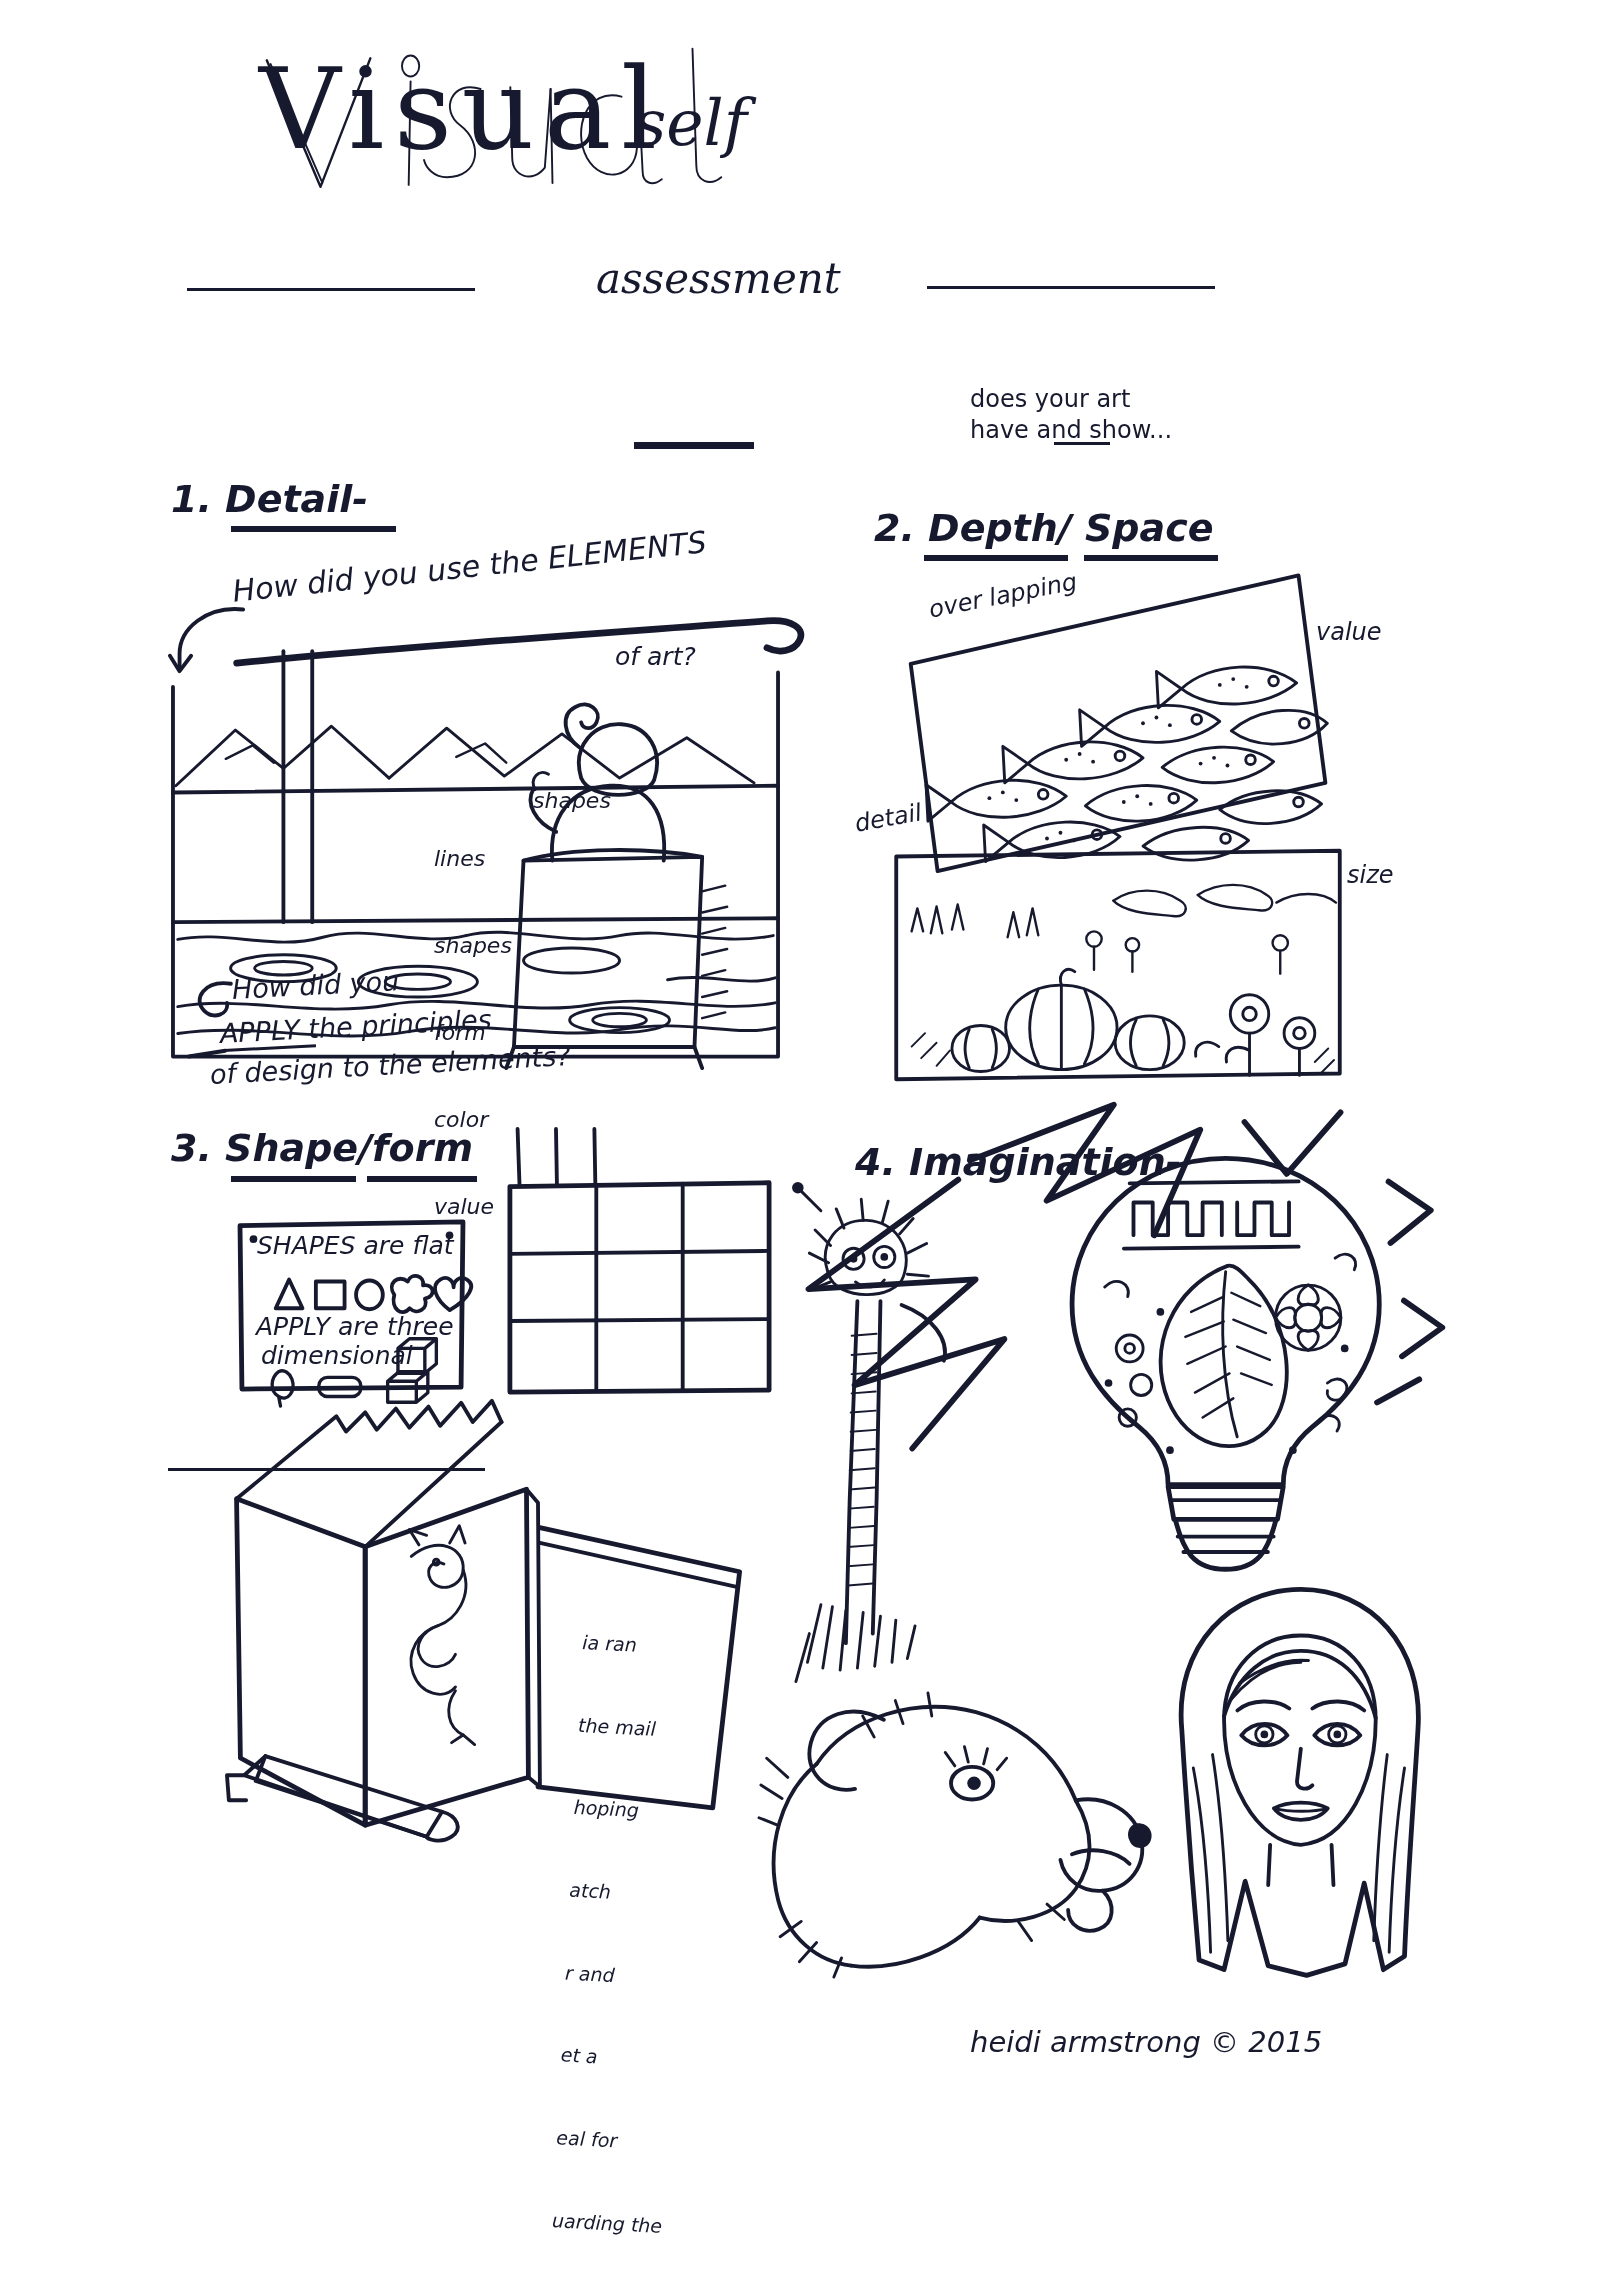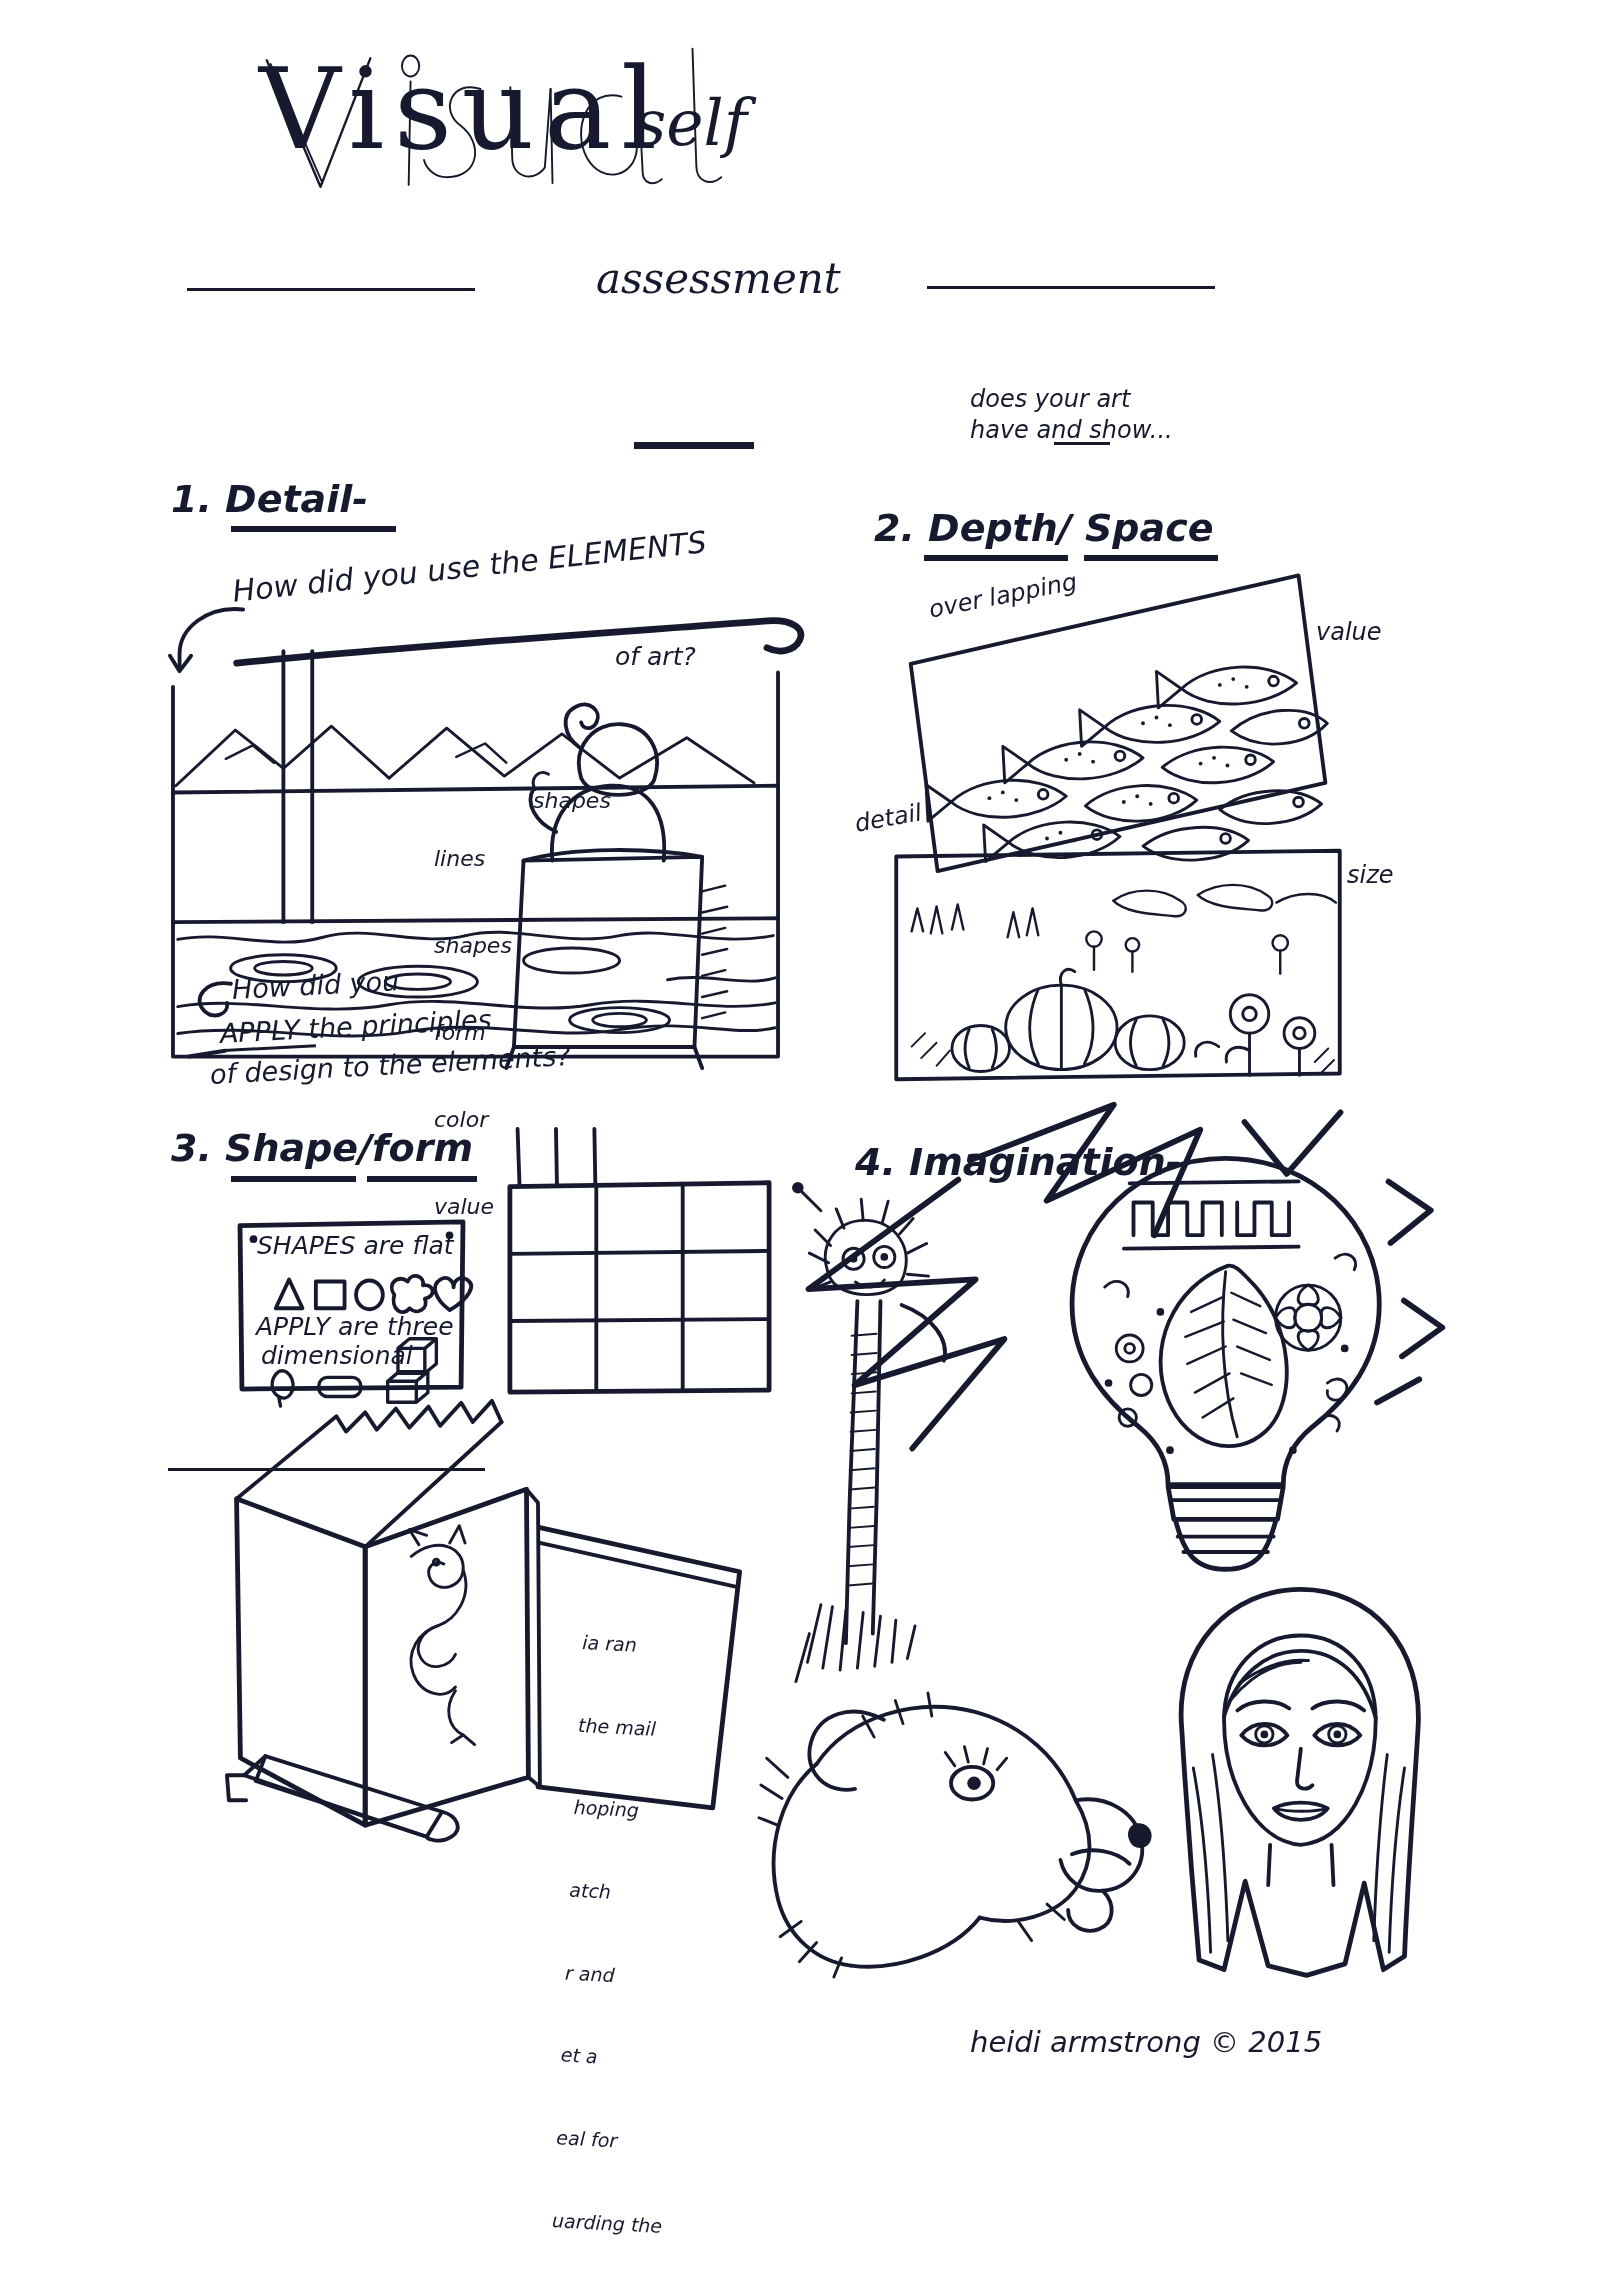--- a/index.html
+++ b/index.html
@@ -22,21 +22,21 @@
   .script{font-family:"DejaVu Serif",serif;font-style:italic;}
   .title-main{
     font-size:113px;letter-spacing:9.6px;font-weight:300;
     font-family:"DejaVu Serif",serif;
   }
   .title-self{
     font-size:63px;font-family:"DejaVu Serif",serif;font-style:italic;
   }
   .title-assess{font-size:42px;}
   .q-how{font-size:47px;font-weight:700;font-style:italic;letter-spacing:1px;}
-  .q-note{font-size:24px;font-style:italic;line-height:1.25;}
+  .q-note{font-size:24px;line-height:1.25;}
   .sec-head{font-size:38px;font-weight:600;font-style:italic;}
   .lbl{font-size:24px;font-style:italic;}
   .elem-list{font-size:22px;font-style:italic;line-height:1.32;}
   .box-txt{font-size:25px;font-style:italic;}
   .apply{font-size:27px;font-style:italic;line-height:1.3;}
   .bookpg{font-size:19px;font-style:italic;line-height:1.45;}
   .sig{font-size:29px;font-style:italic;margin-top:40px;}
 </style>
 </head>
 <body>

